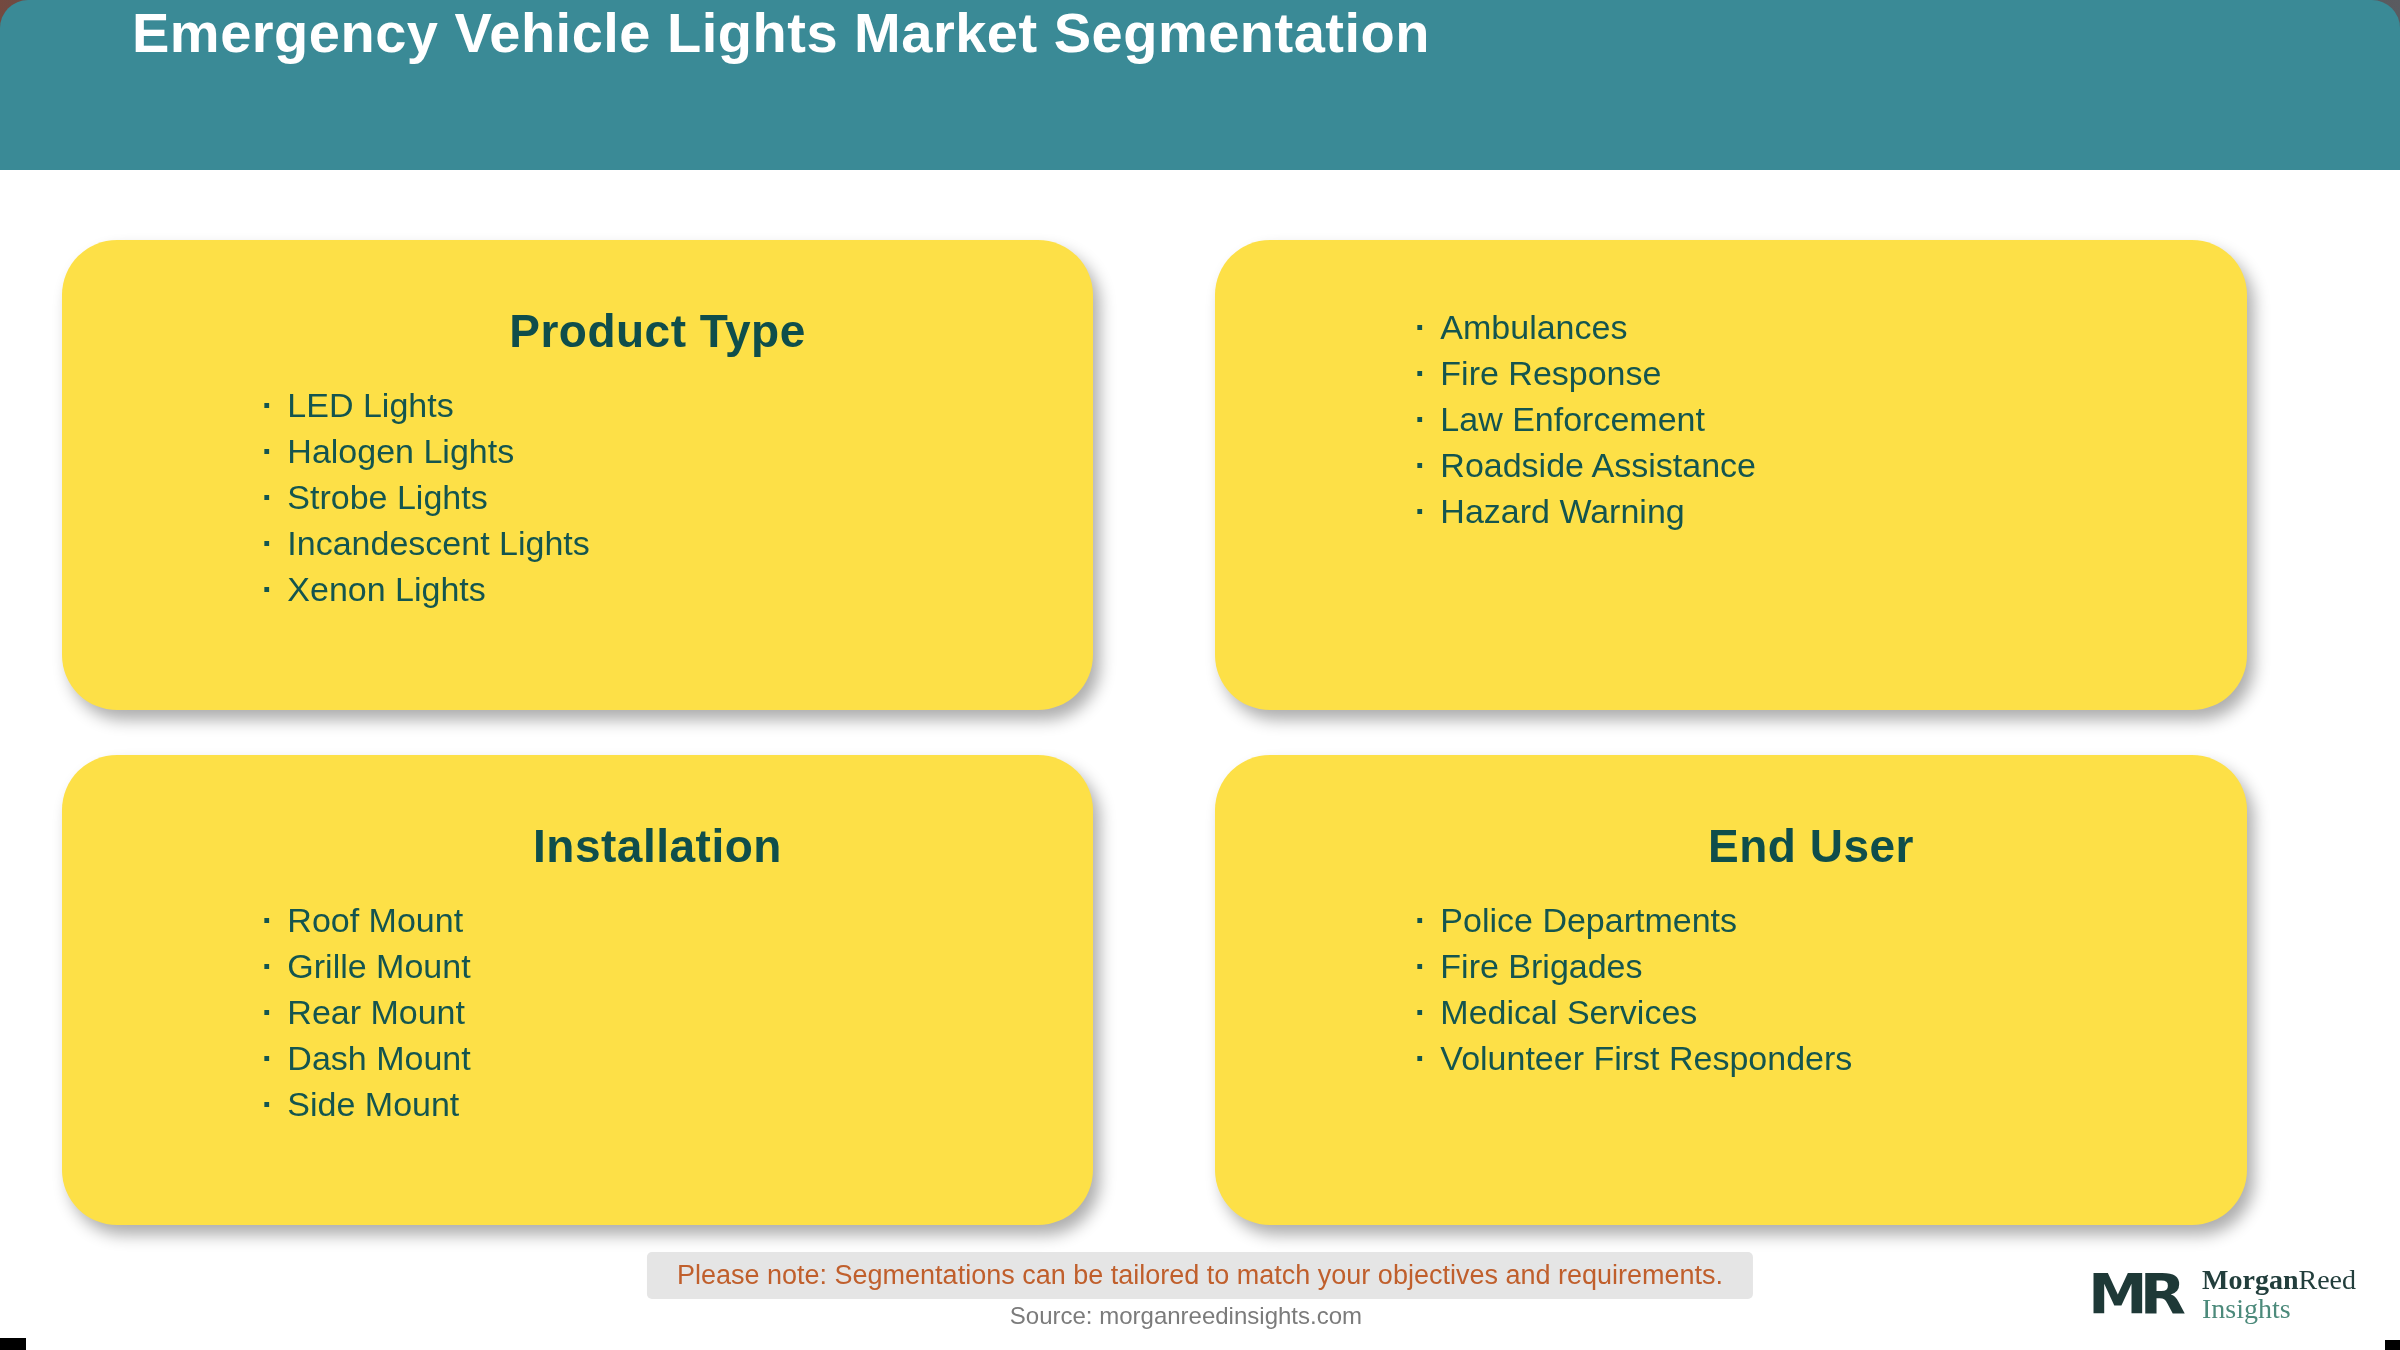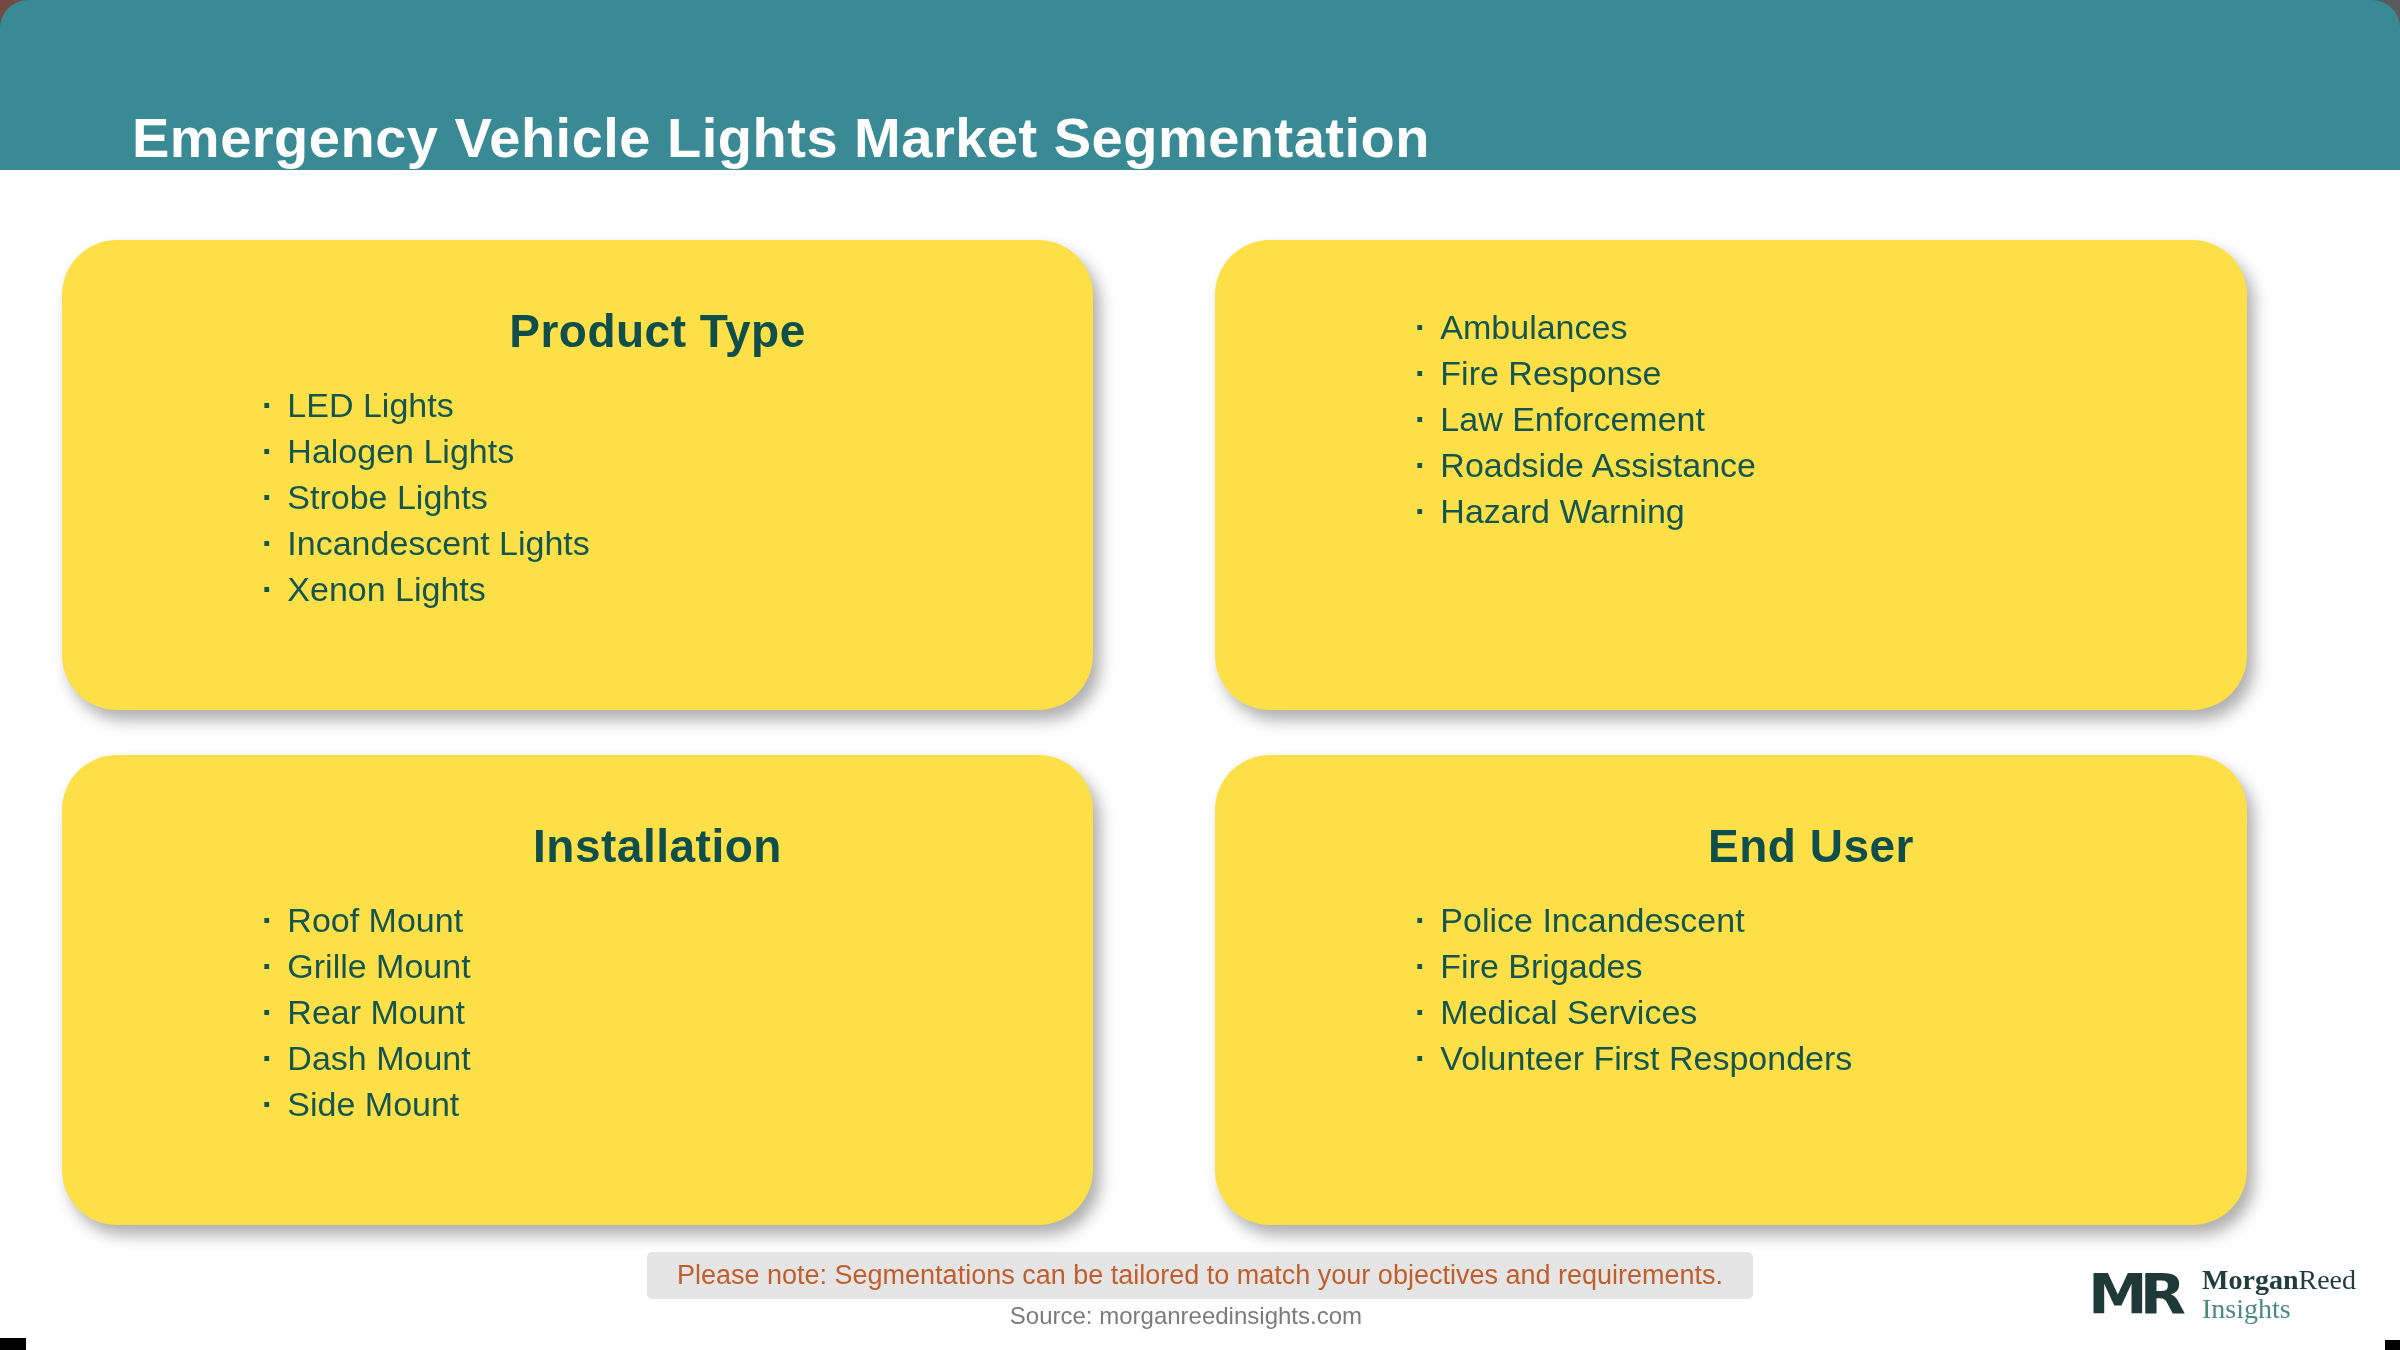--- a/index.html
+++ b/index.html
@@ -22,21 +22,21 @@
   }
 
   .header {
     position: absolute;
     top: 0; left: 0;
     width: 2400px;
     height: 170px;
     background: #3a8a96;
     border-radius: 28px 28px 0 0;
     display: flex;
-    align-items: flex-end;
+    align-items: flex-start;
     box-sizing: border-box;
     padding-left: 132px;
   }
   .header h1 {
     margin: 0;
     color: #ffffff;
     font-size: 56px;
     font-weight: 700;
     letter-spacing: 0.5px;
   }
@@ -240,21 +240,21 @@
           <span class="bullet">·</span>
           <span>Side Mount</span>
         </li>
       </ul>
     </section>
     <section class="card">
       <h2 class="card-title">End User</h2>
       <ul class="card-list">
         <li class="card-item">
           <span class="bullet">·</span>
-          <span>Police Incandescent</span>
+          <span>Police Departments</span>
         </li>
         <li class="card-item">
           <span class="bullet">·</span>
           <span>Fire Brigades</span>
         </li>
         <li class="card-item">
           <span class="bullet">·</span>
           <span>Medical Services</span>
         </li>
         <li class="card-item">

